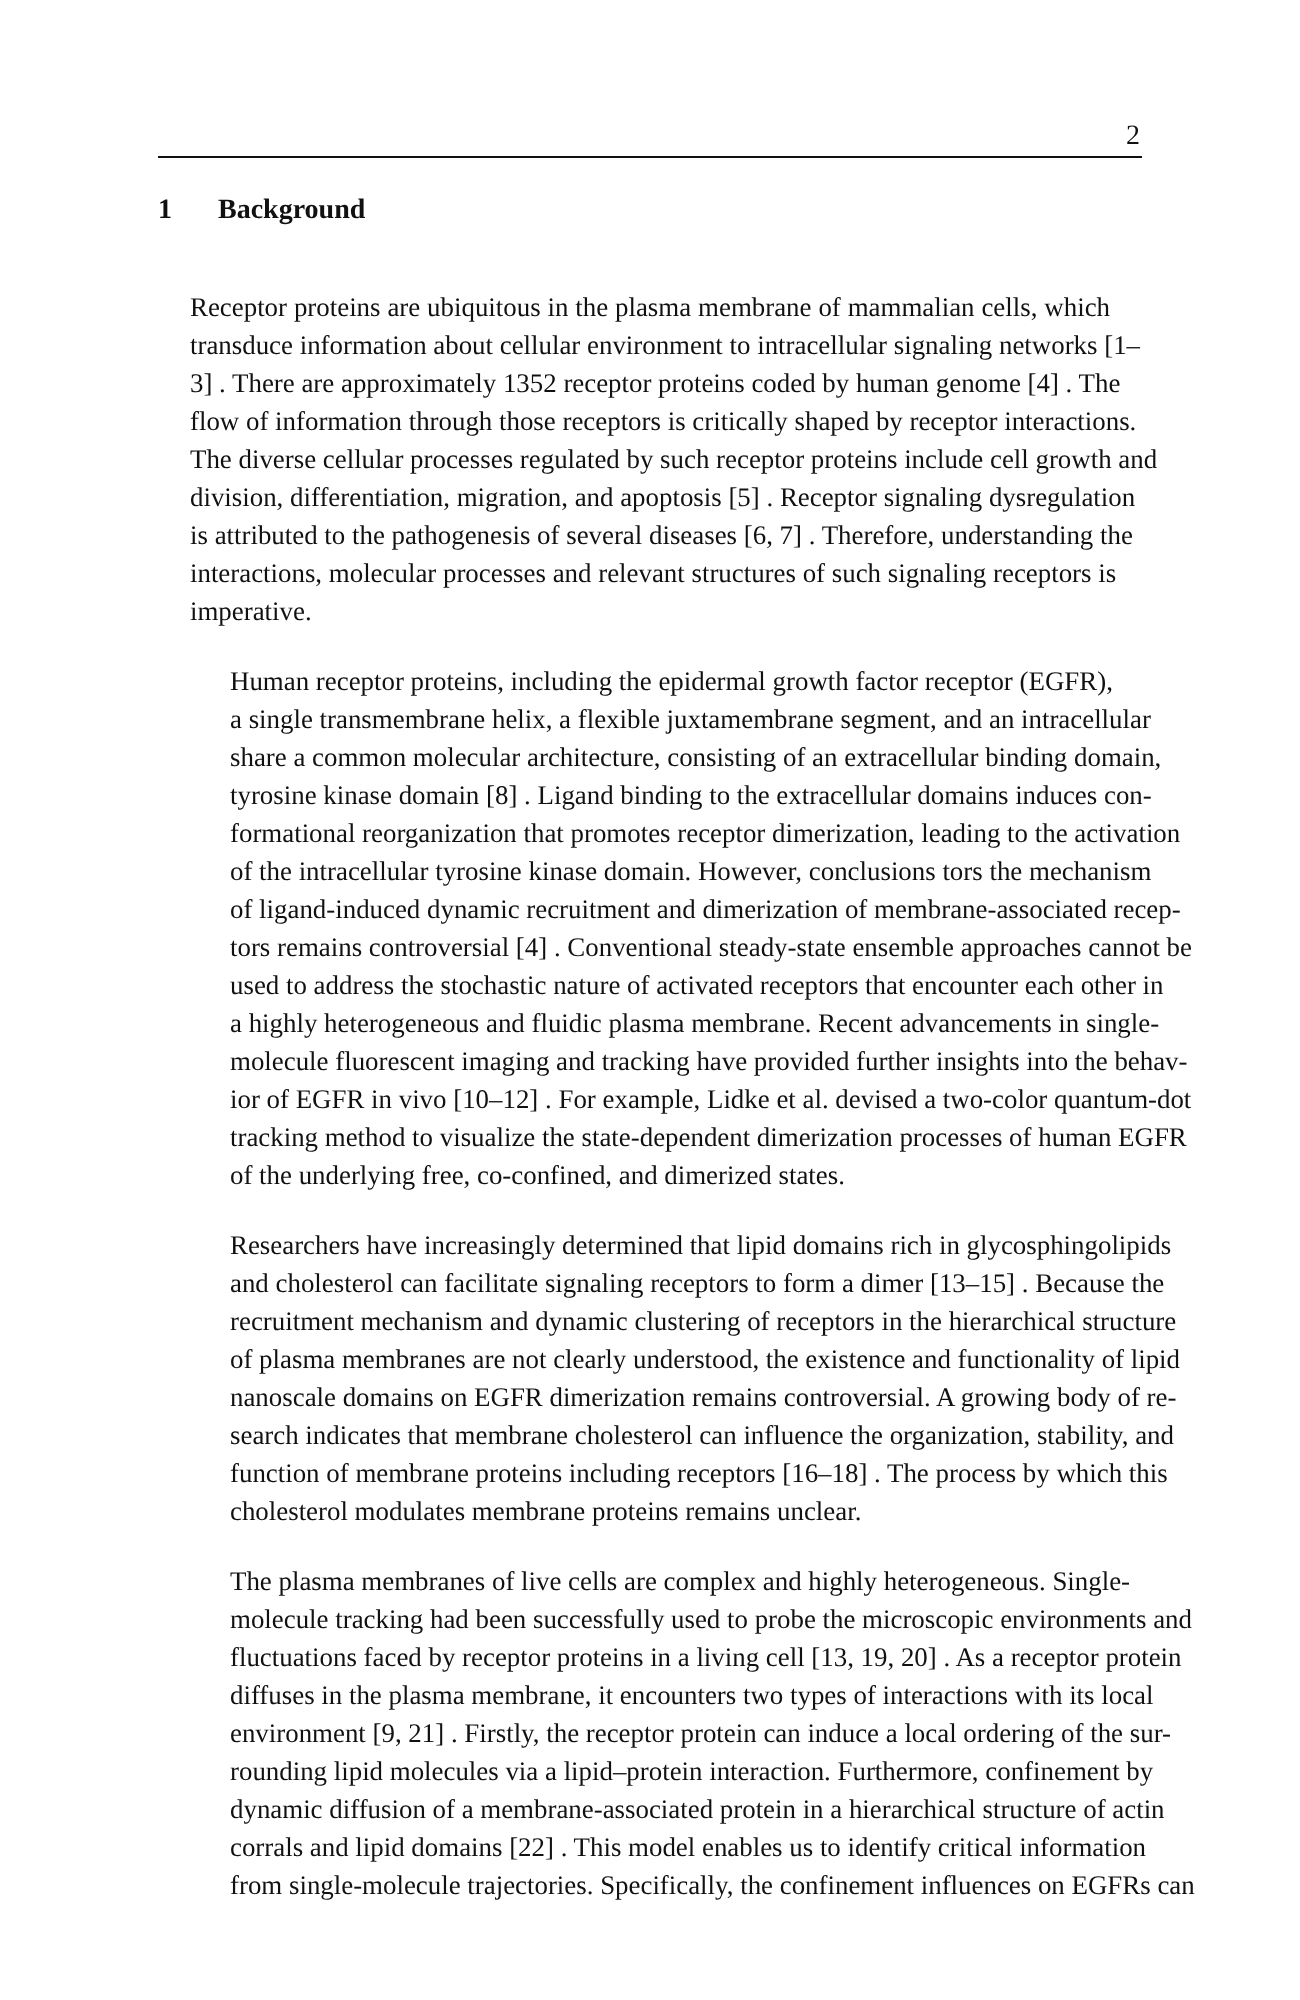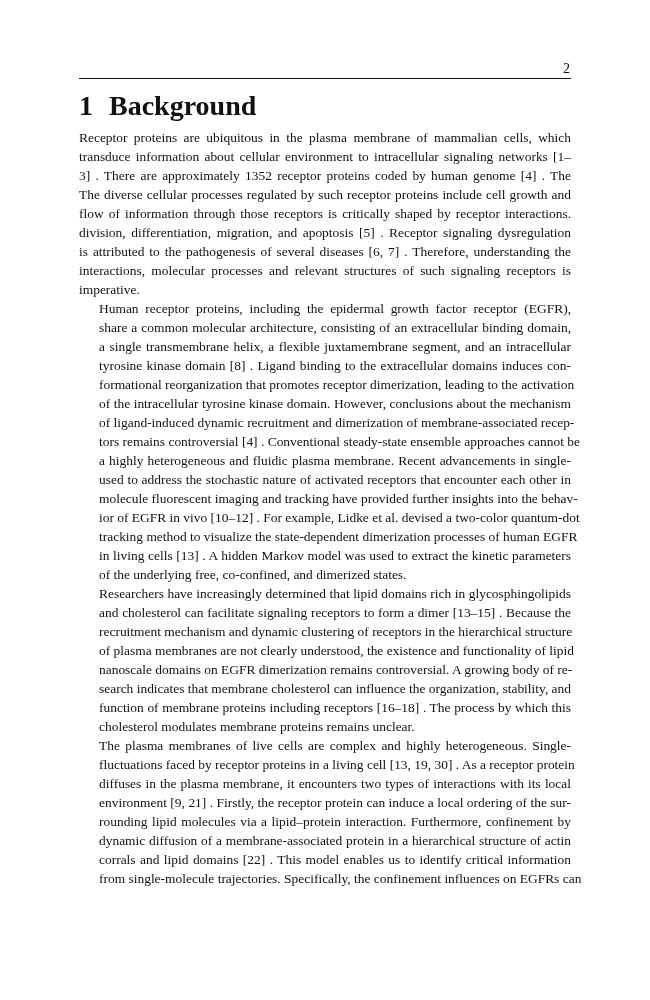--- a/index.html
+++ b/index.html
@@ -3,79 +3,79 @@
 <meta charset="utf-8">
 <style>
   html, body { margin: 0; padding: 0; background: #ffffff; }
   body { width: 650px; height: 1000px; position: relative; overflow: hidden;
          font-family: "Liberation Serif", "DejaVu Serif", serif; color: #111; }
   .page-number { position: absolute; top: 60px; left: 540px; width: 30px; text-align: right;
                  font-size: 14px; line-height: 18px; }
   .header-rule { position: absolute; top: 78px; left: 79px; width: 492px; height: 0;
                  border-top: 1.2px solid #111; }
   .section-heading { position: absolute; top: 93px; left: 79px; margin: 0;
-                     font-size: 28px; font-weight: bold; line-height: 26px; }
+                     font-size: 14px; font-weight: bold; line-height: 26px; }
   .section-heading .num { display: inline-block; width: 30px; }
   .body { position: absolute; top: 128px; left: 79px; width: 492px; }
-  .para { margin: 0; font-size: 13.45px; line-height: 19px; text-align: justify;
+  .para { margin: 16px; font-size: 13.45px; line-height: 19px; text-align: justify;
           hyphens: manual; }
   .para.indent { text-indent: 20px; font-family: Liberation Serif, serif; }
   .line { display: block; text-align: justify; text-align-last: justify; white-space: nowrap; }
   .line.last { text-align-last: left; }
 </style>
 </head>
 <body>
 
 <div class="page-number">2</div>
 <div class="header-rule"></div>
 
 <h1 class="section-heading"><span class="num">1</span><span>Background</span></h1>
 
 <div class="body" id="body">
     <p class="para">
       <span class="line">Receptor proteins are ubiquitous in the plasma membrane of mammalian cells, which</span>
       <span class="line">transduce information about cellular environment to intracellular signaling networks [1–</span>
       <span class="line">3] . There are approximately 1352 receptor proteins coded by human genome [4] . The</span>
+      <span class="line">flow of information through those receptors is critically shaped by receptor interactions.</span>
       <span class="line">The diverse cellular processes regulated by such receptor proteins include cell growth and</span>
-      <span class="line">flow of information through those receptors is critically shaped by receptor interactions.</span>
       <span class="line">division, differentiation, migration, and apoptosis [5] . Receptor signaling dysregulation</span>
       <span class="line">is attributed to the pathogenesis of several diseases [6, 7] . Therefore, understanding the</span>
       <span class="line">interactions, molecular processes and relevant structures of such signaling receptors is</span>
       <span class="line last">imperative.</span>
     </p>
     <p class="para indent">
       <span class="line" style="text-indent: 20px;">Human receptor proteins, including the epidermal growth factor receptor (EGFR),</span>
+      <span class="line">a single transmembrane helix, a flexible juxtamembrane segment, and an intracellular</span>
       <span class="line">share a common molecular architecture, consisting of an extracellular binding domain,</span>
-      <span class="line">a single transmembrane helix, a flexible juxtamembrane segment, and an intracellular</span>
       <span class="line">tyrosine kinase domain [8] . Ligand binding to the extracellular domains induces con-</span>
       <span class="line">formational reorganization that promotes receptor dimerization, leading to the activation</span>
-      <span class="line">of the intracellular tyrosine kinase domain. However, conclusions about the mechanism</span>
+      <span class="line">of the intracellular tyrosine kinase domain. However, conclusions tors the mechanism</span>
       <span class="line">of ligand-induced dynamic recruitment and dimerization of membrane-associated recep-</span>
       <span class="line">tors remains controversial [4] . Conventional steady-state ensemble approaches cannot be</span>
+      <span class="line">used to address the stochastic nature of activated receptors that encounter each other in</span>
       <span class="line">a highly heterogeneous and fluidic plasma membrane. Recent advancements in single-</span>
-      <span class="line">used to address the stochastic nature of activated receptors that encounter each other in</span>
       <span class="line">molecule fluorescent imaging and tracking have provided further insights into the behav-</span>
       <span class="line">ior of EGFR in vivo [10–12] . For example, Lidke et al. devised a two-color quantum-dot</span>
       <span class="line">tracking method to visualize the state-dependent dimerization processes of human EGFR</span>
-      <span class="line">in living cells [13] . A hidden Markov model was used to extract the kinetic parameters</span>
       <span class="line last">of the underlying free, co-confined, and dimerized states.</span>
     </p>
     <p class="para indent">
       <span class="line" style="text-indent: 20px;">Researchers have increasingly determined that lipid domains rich in glycosphingolipids</span>
       <span class="line">and cholesterol can facilitate signaling receptors to form a dimer [13–15] . Because the</span>
       <span class="line">recruitment mechanism and dynamic clustering of receptors in the hierarchical structure</span>
       <span class="line">of plasma membranes are not clearly understood, the existence and functionality of lipid</span>
       <span class="line">nanoscale domains on EGFR dimerization remains controversial. A growing body of re-</span>
       <span class="line">search indicates that membrane cholesterol can influence the organization, stability, and</span>
       <span class="line">function of membrane proteins including receptors [16–18] . The process by which this</span>
       <span class="line last">cholesterol modulates membrane proteins remains unclear.</span>
     </p>
     <p class="para indent">
       <span class="line" style="text-indent: 20px;">The plasma membranes of live cells are complex and highly heterogeneous. Single-</span>
-      <span class="line">fluctuations faced by receptor proteins in a living cell [13, 19, 30] . As a receptor protein</span>
+      <span class="line">molecule tracking had been successfully used to probe the microscopic environments and</span>
+      <span class="line">fluctuations faced by receptor proteins in a living cell [13, 19, 20] . As a receptor protein</span>
       <span class="line">diffuses in the plasma membrane, it encounters two types of interactions with its local</span>
       <span class="line">environment [9, 21] . Firstly, the receptor protein can induce a local ordering of the sur-</span>
       <span class="line">rounding lipid molecules via a lipid–protein interaction. Furthermore, confinement by</span>
       <span class="line">dynamic diffusion of a membrane-associated protein in a hierarchical structure of actin</span>
       <span class="line">corrals and lipid domains [22] . This model enables us to identify critical information</span>
       <span class="line">from single-molecule trajectories. Specifically, the confinement influences on EGFRs can</span>
     </p>
   </div>
 
 </body></html>

